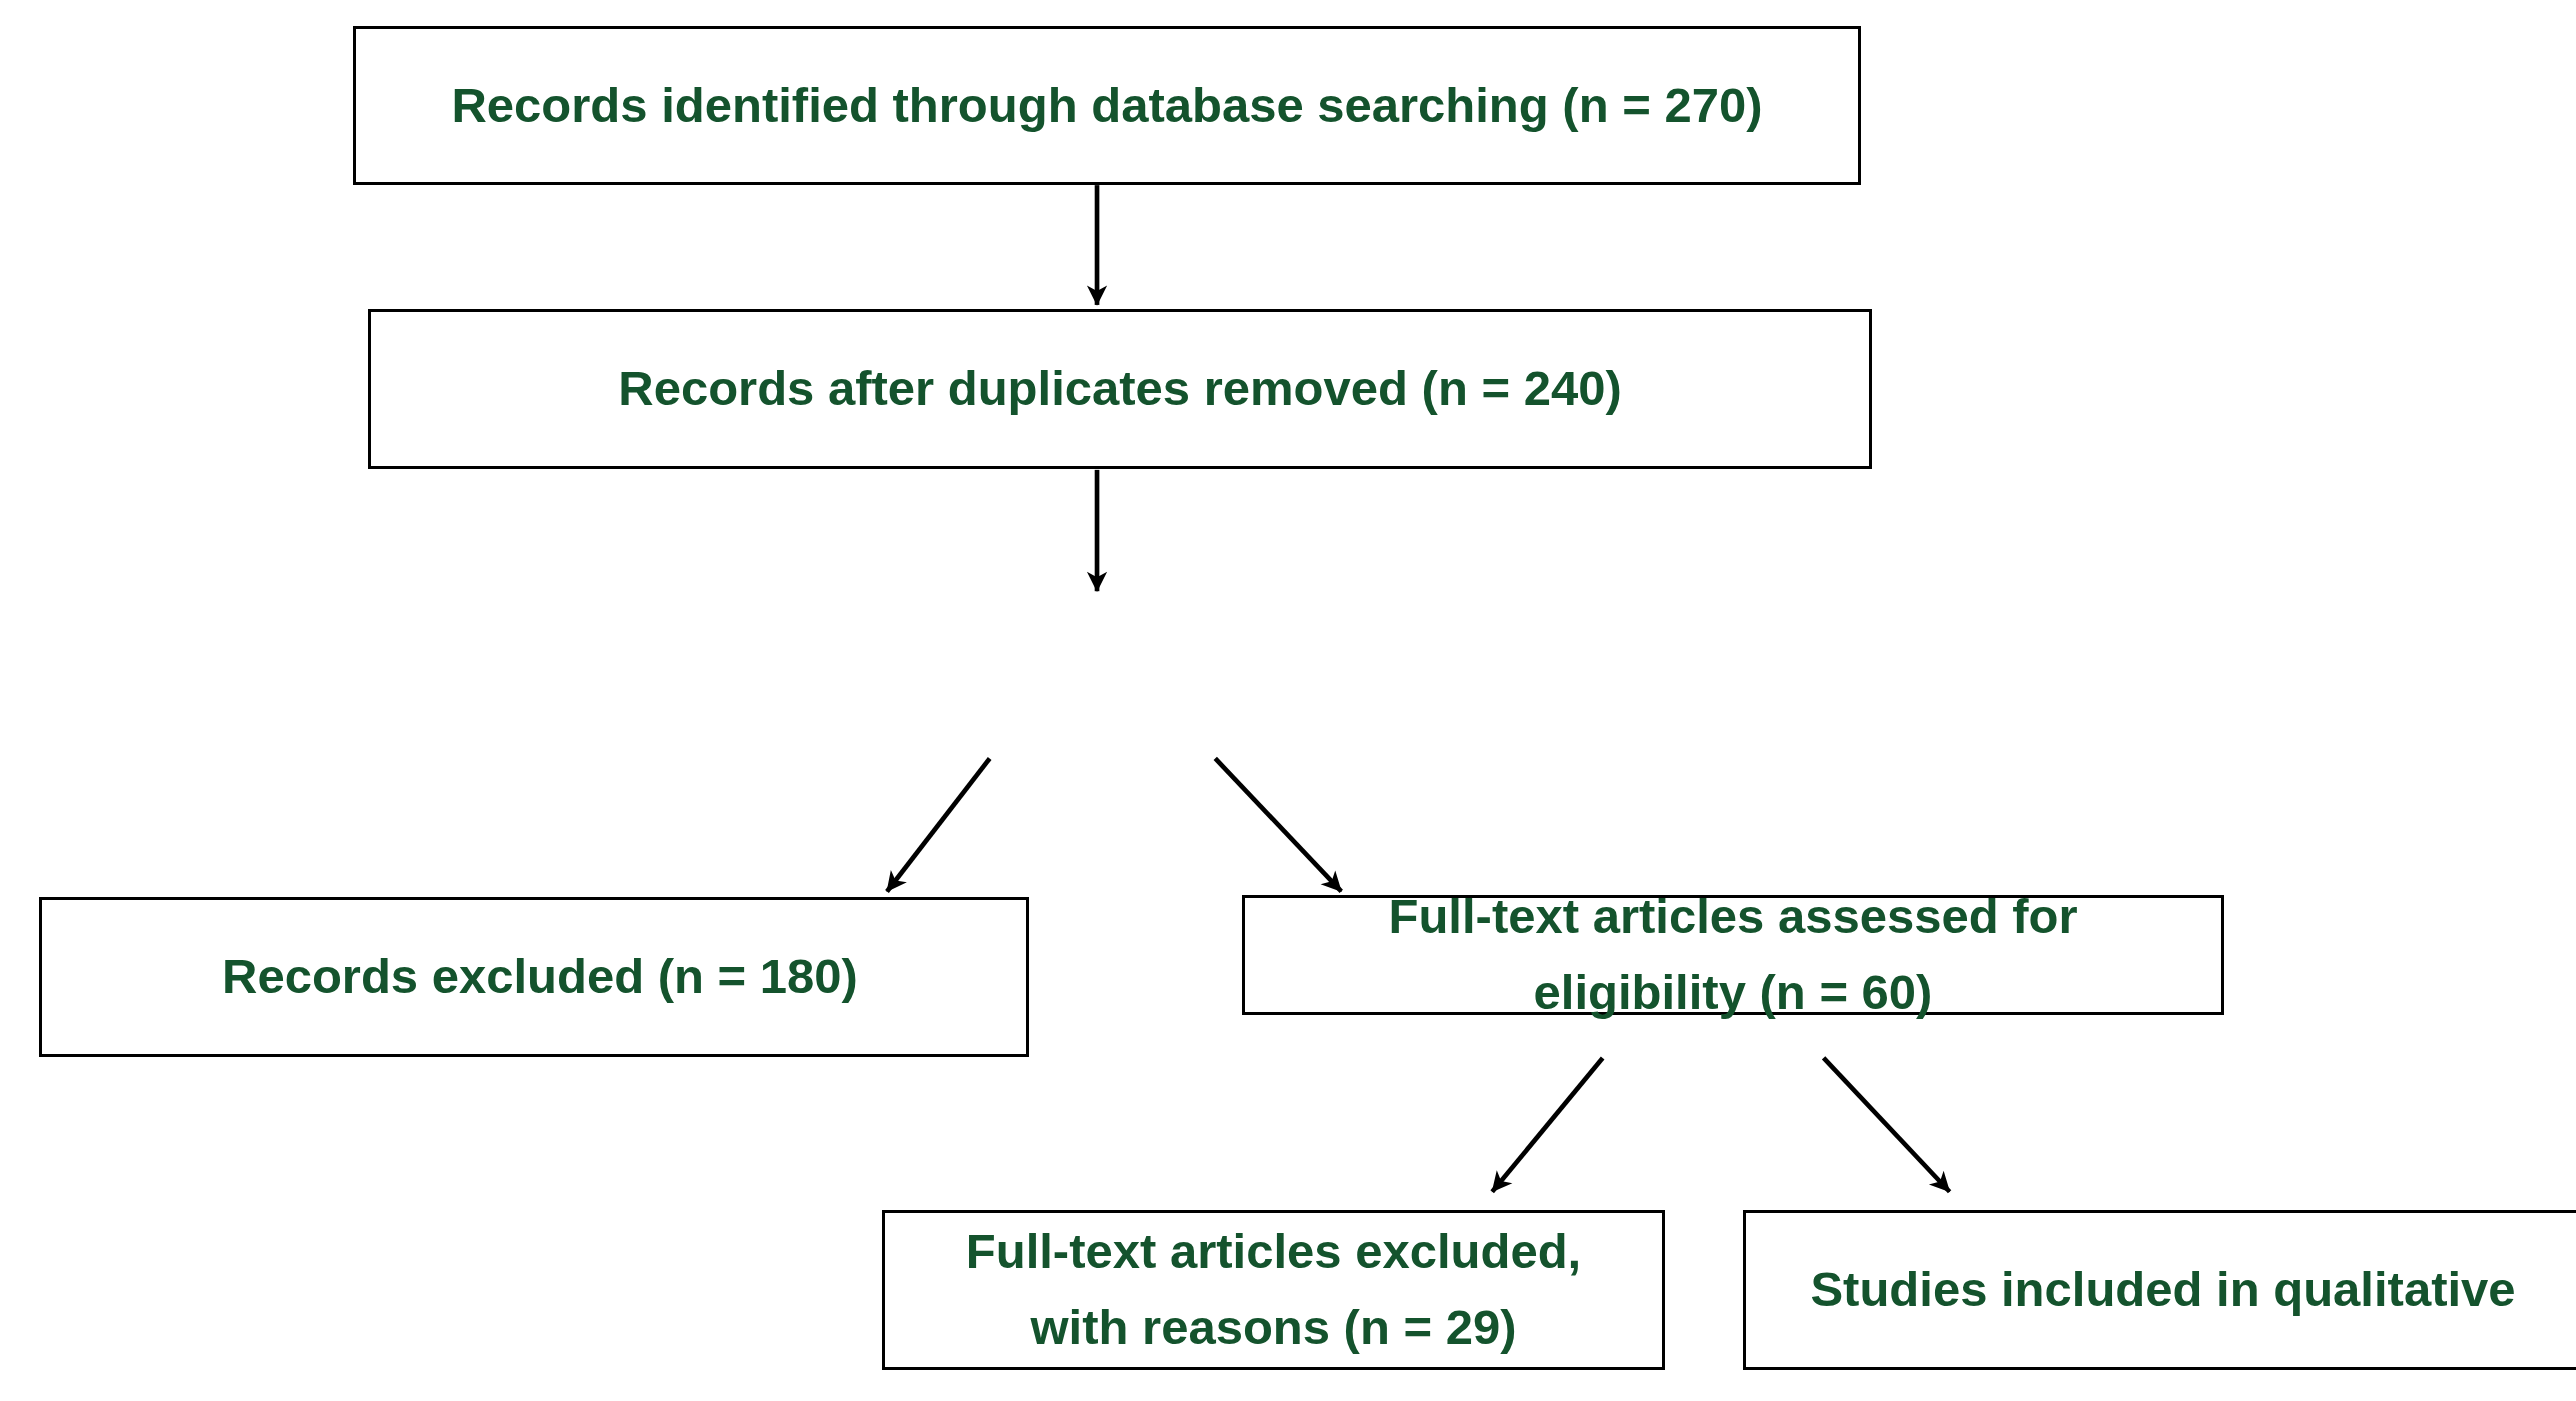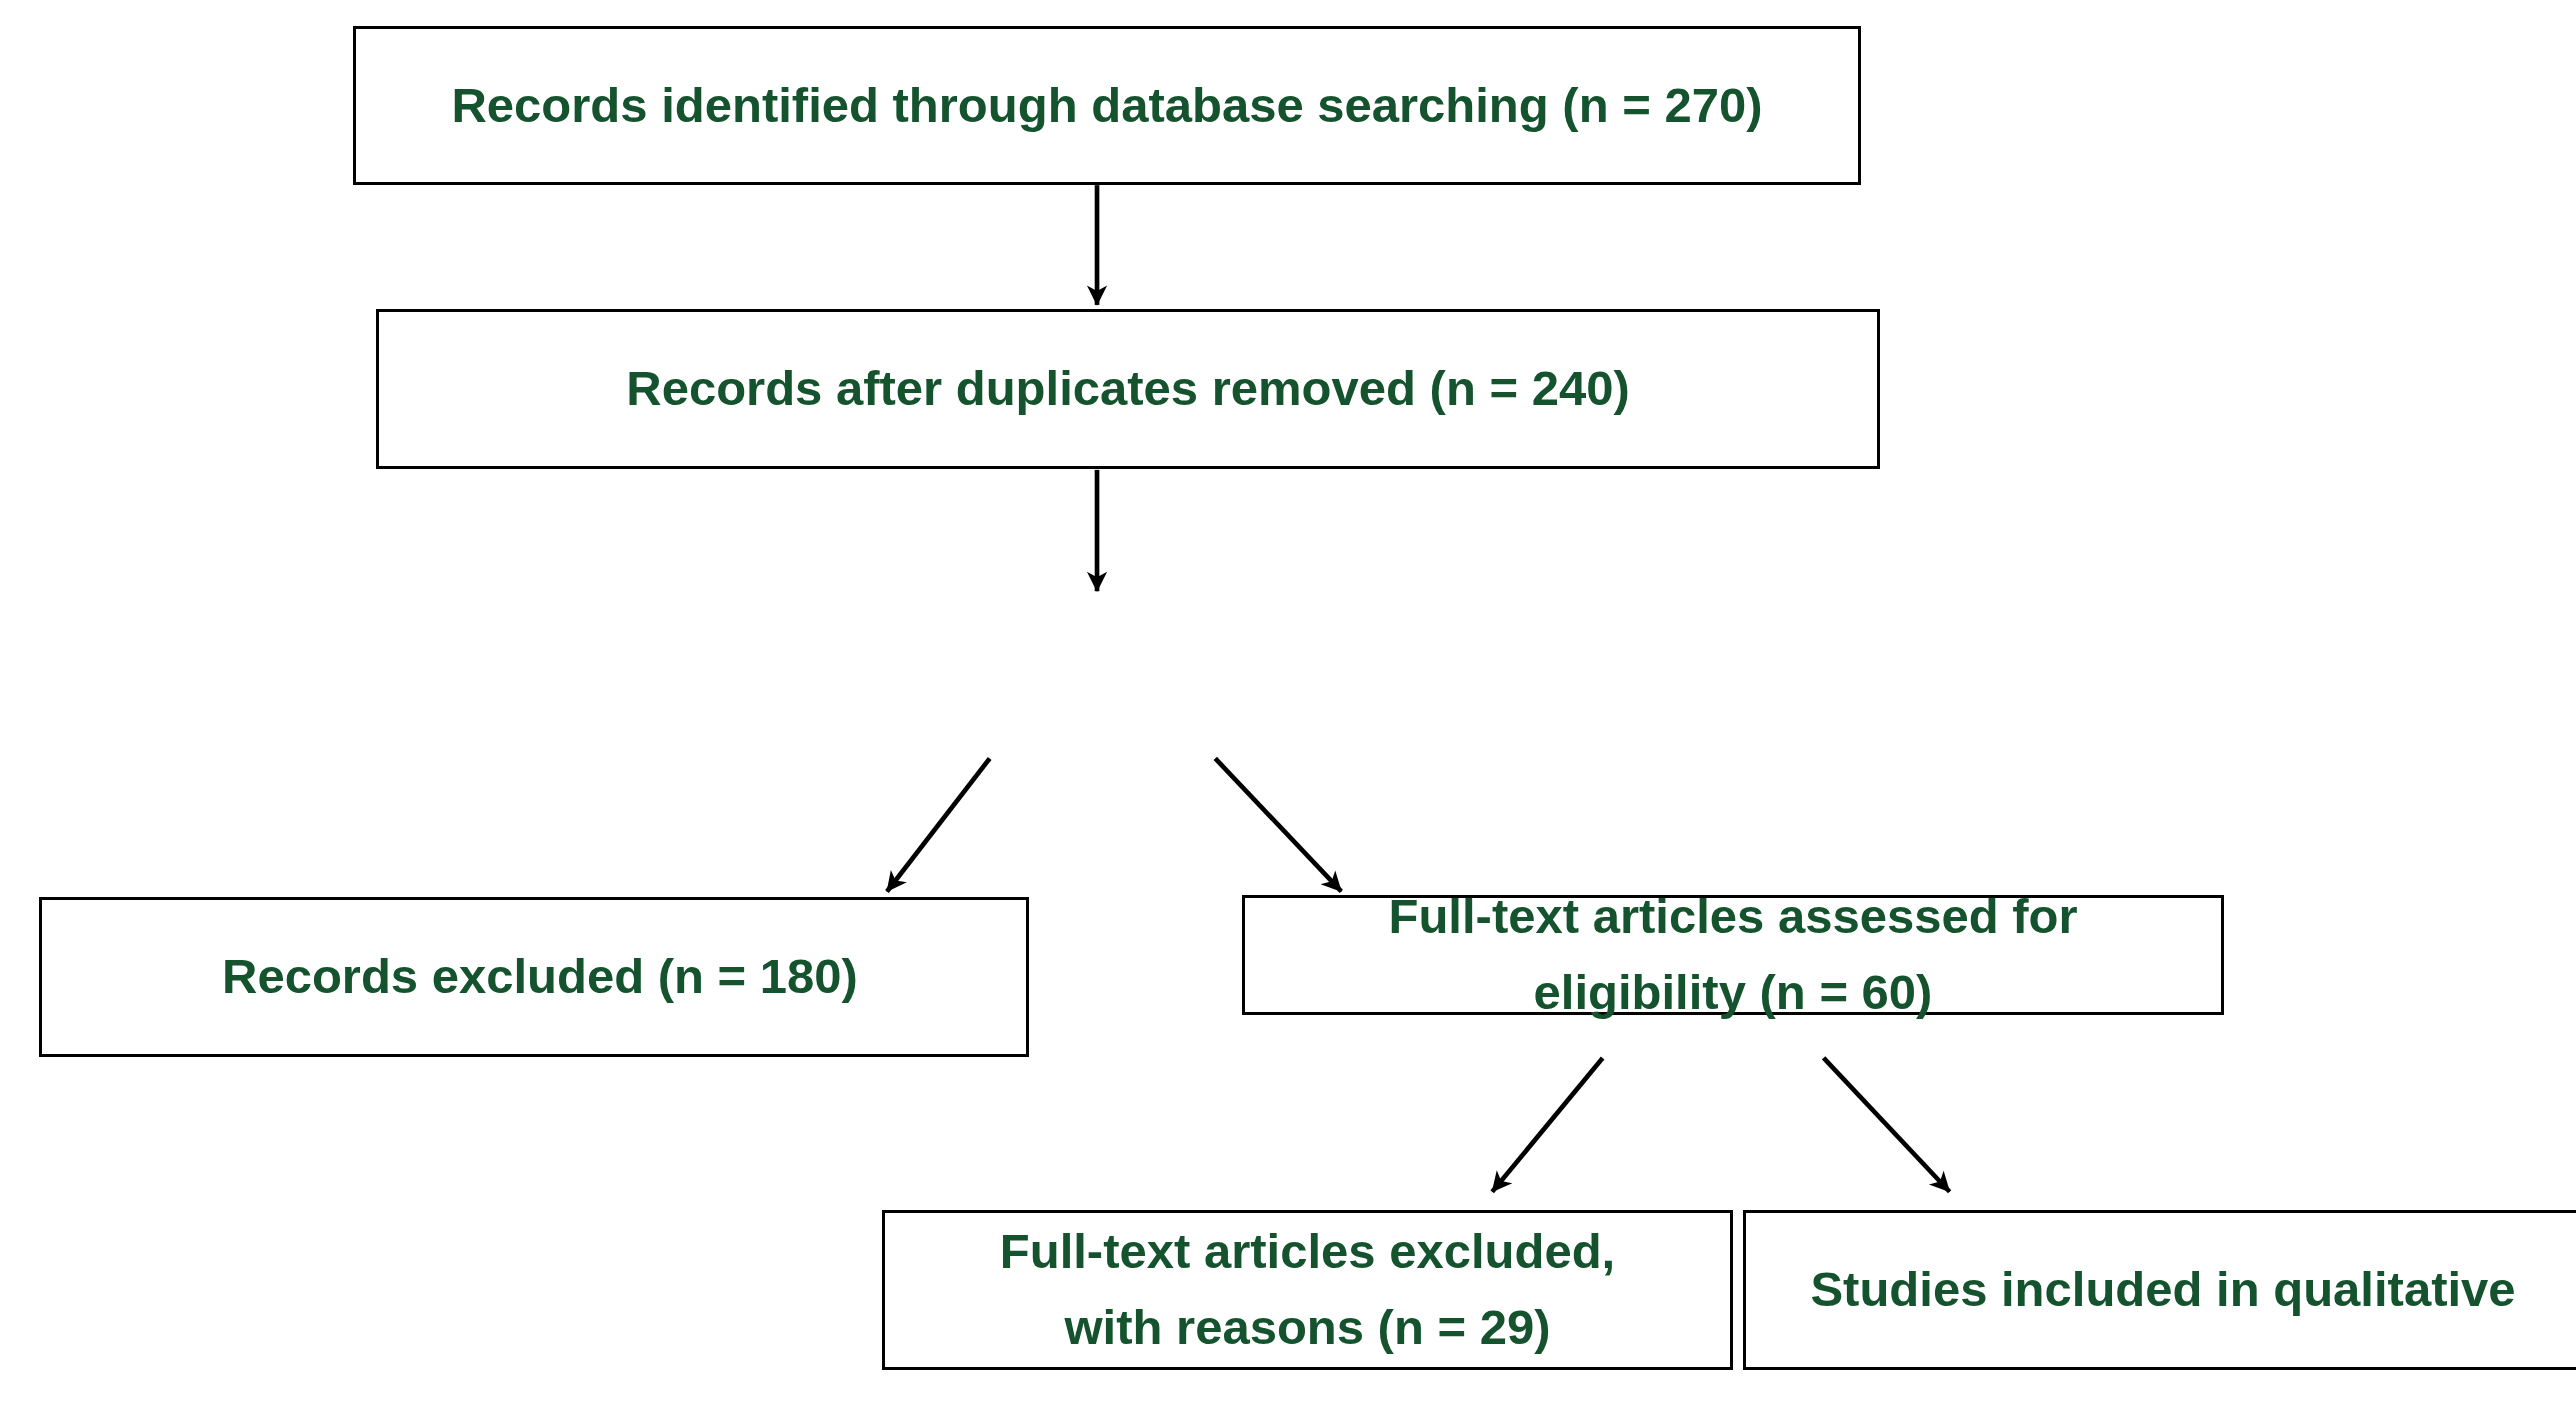--- a/index.html
+++ b/index.html
@@ -38,25 +38,25 @@
     text-align: right;
     font-weight: 700;
     font-size: 49px;
     line-height: 1.55;
   }
   .line {
     display: block;
     white-space: nowrap;
   }
   #b-identified   { left:  353px; top:   26px; width: 1508px; height: 159px; }
-  #b-dedup        { left:  376px; top:  309px; width: 1504px; height: 160px; }
+  #b-dedup        { left:  368px; top:  309px; width: 1504px; height: 160px; }
   #b-screened     { left:  696px; top:  595px; width: 843px; height: 161px; }
   #b-excluded     { left:   39px; top: 897px; width: 990px; height: 160px; padding-left: 12px; }
   #b-assessed     { left: 1242px; top: 895px; width: 982px; height: 120px; }
-  #b-ft-excluded  { left: 882px; top: 1210px; width: 851px; height: 160px; }
+  #b-ft-excluded  { left: 882px; top: 1210px; width: 783px; height: 160px; }
   #b-included     { left: 1722px; top: 1210px; width: 840px; height: 160px; margin-left: 21px; }
   .flow-line {
     stroke: #000000;
     stroke-width: 6;
     fill: none;
   }
 </style>
 </head>
 <body>
 

